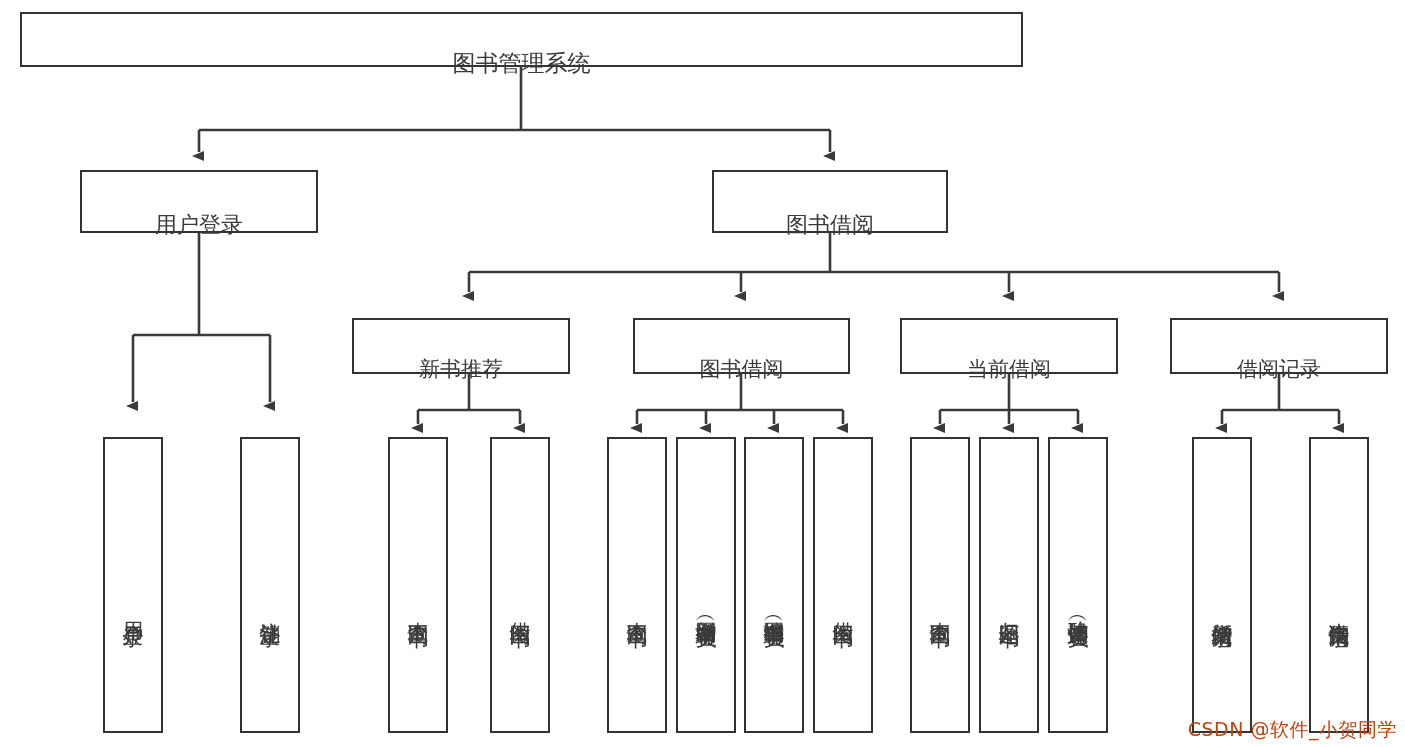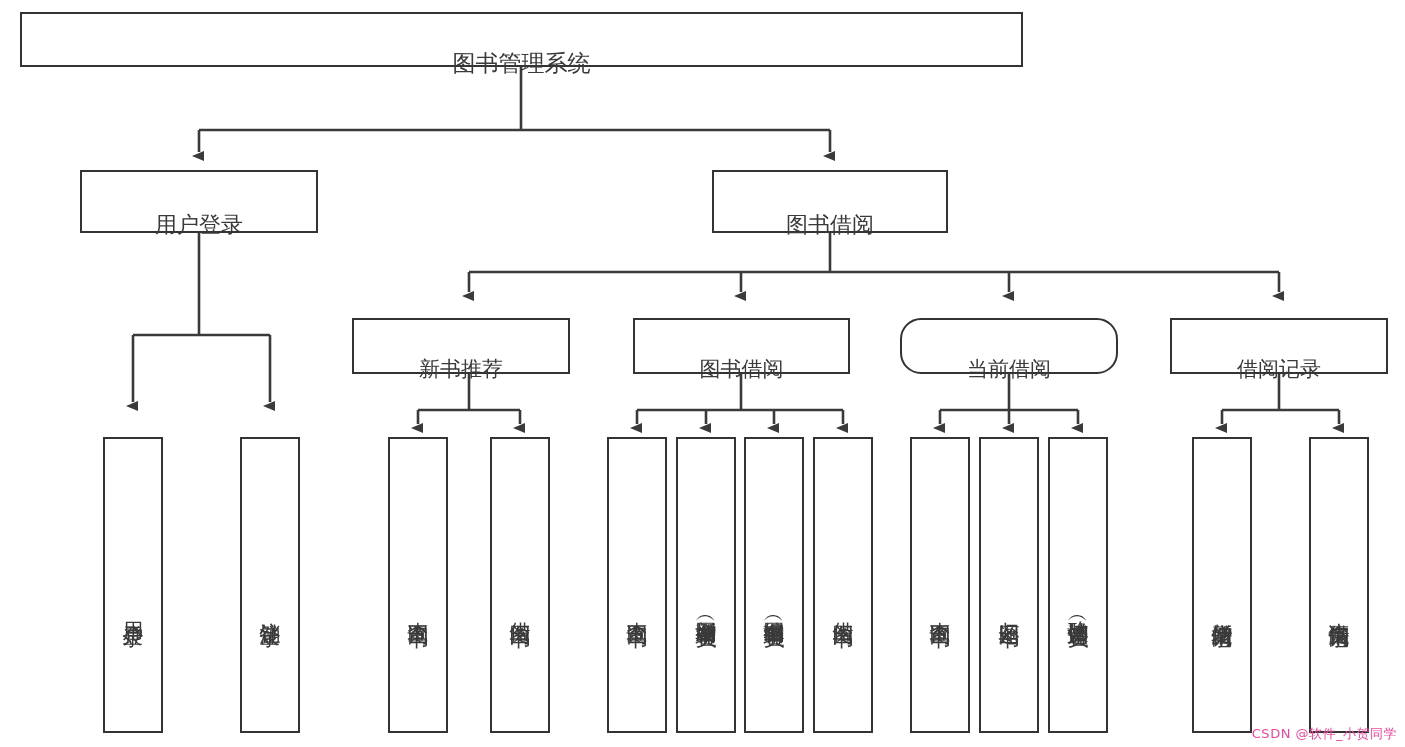--- a/index.html
+++ b/index.html
@@ -61,22 +61,22 @@
     white-space: nowrap;
   }
   .node.leaf.tall .node-label {
     font-size: 21px;
     letter-spacing: 1px;
   }
   .watermark {
     position: absolute;
     right: 8px;
     bottom: 4px;
-    font-size: 13px;
-    color: #ec4899;
+    font-size: 19px;
+    color: #c2410c;
     white-space: nowrap;
     letter-spacing: 0.5px;
   }
 </style>
 </head>
 <body>
 
 <div id="canvas">
 
   <svg class="wires" viewBox="0 0 1405 747">
@@ -139,21 +139,21 @@
   <div class="node lvl2" style="left:712px; top:170px; width:236px; height:63px;">
     <span class="node-label">图书借阅</span>
   </div>
 
   <div class="node lvl3" style="left:352px; top:318px; width:218px; height:56px;">
     <span class="node-label">新书推荐</span>
   </div>
   <div class="node lvl3" style="left:633px; top:318px; width:217px; height:56px;">
     <span class="node-label">图书借阅</span>
   </div>
-  <div class="node lvl3" style="left:900px; top:318px; width:218px; height:56px;border-radius:21px;">
+  <div class="node lvl3" style="left:900px; top:318px; width:218px; height:56px;">
     <span class="node-label">当前借阅</span>
   </div>
   <div class="node lvl3" style="left:1170px; top:318px; width:218px; height:56px;align-items:center;">
     <span class="node-label">借阅记录</span>
   </div>
 
   <div class="node leaf" style="left:103px; top:437px; width:60px; height:296px;">
     <span class="node-label">用户登录</span>
   </div>
   <div class="node leaf" style="left:240px; top:437px; width:60px; height:296px;">

